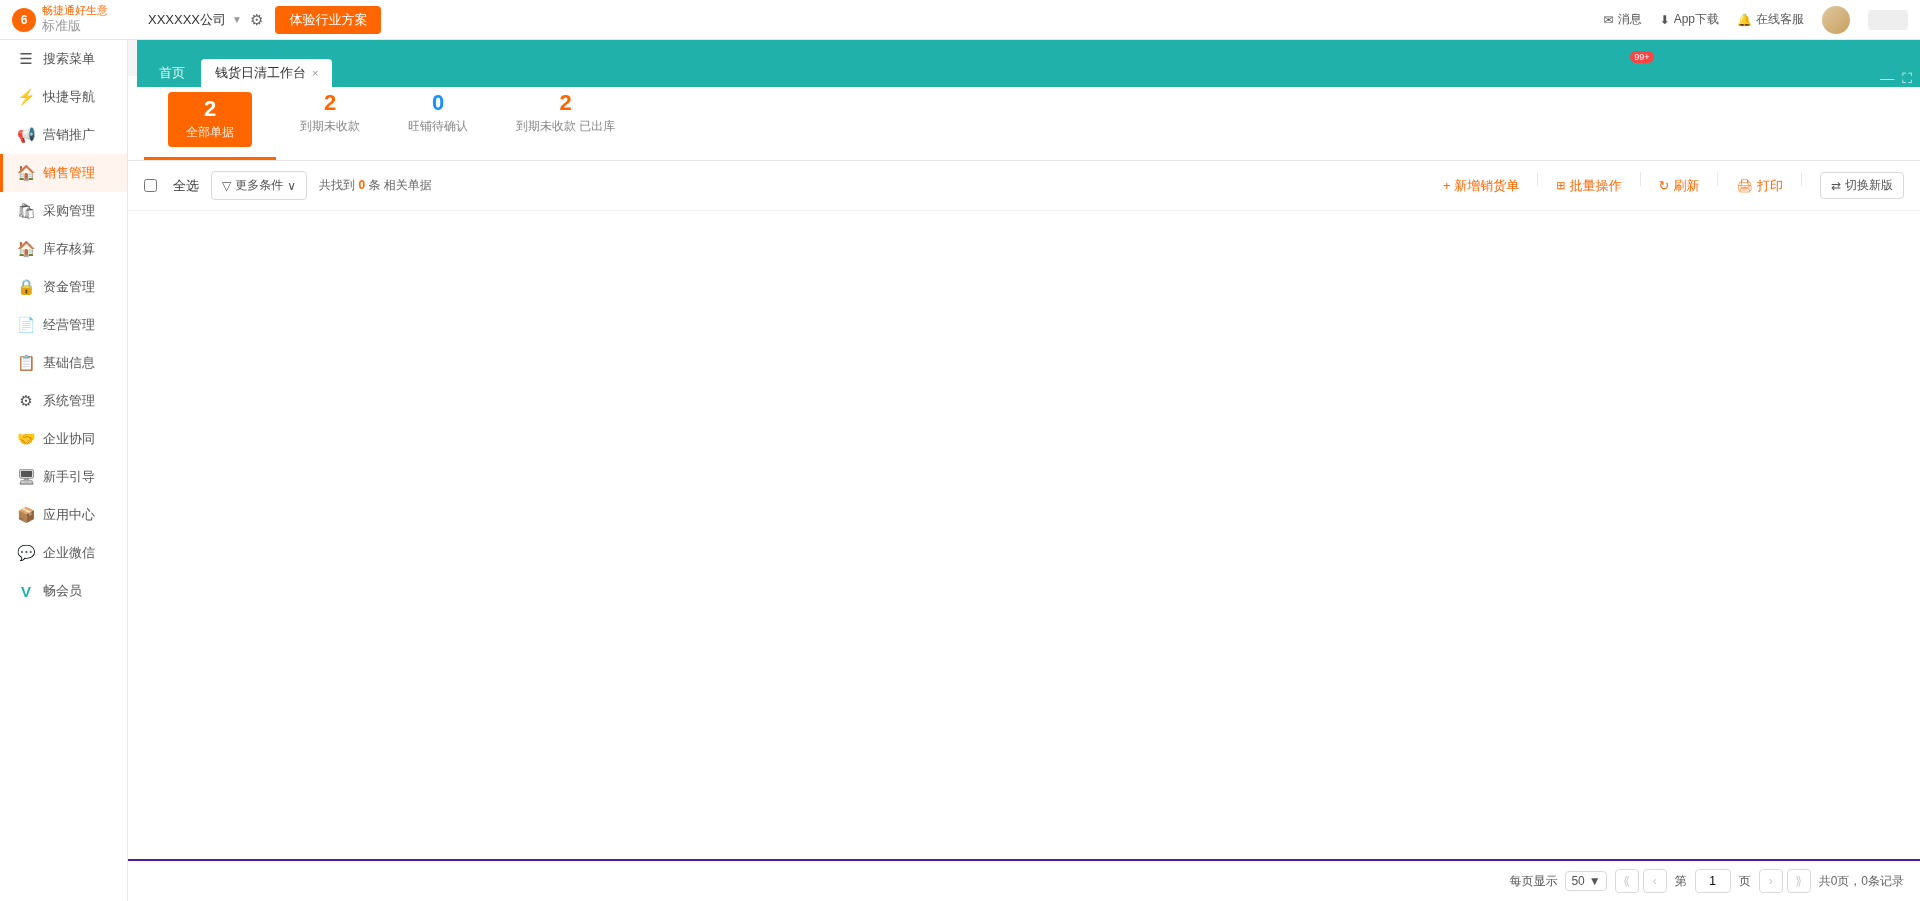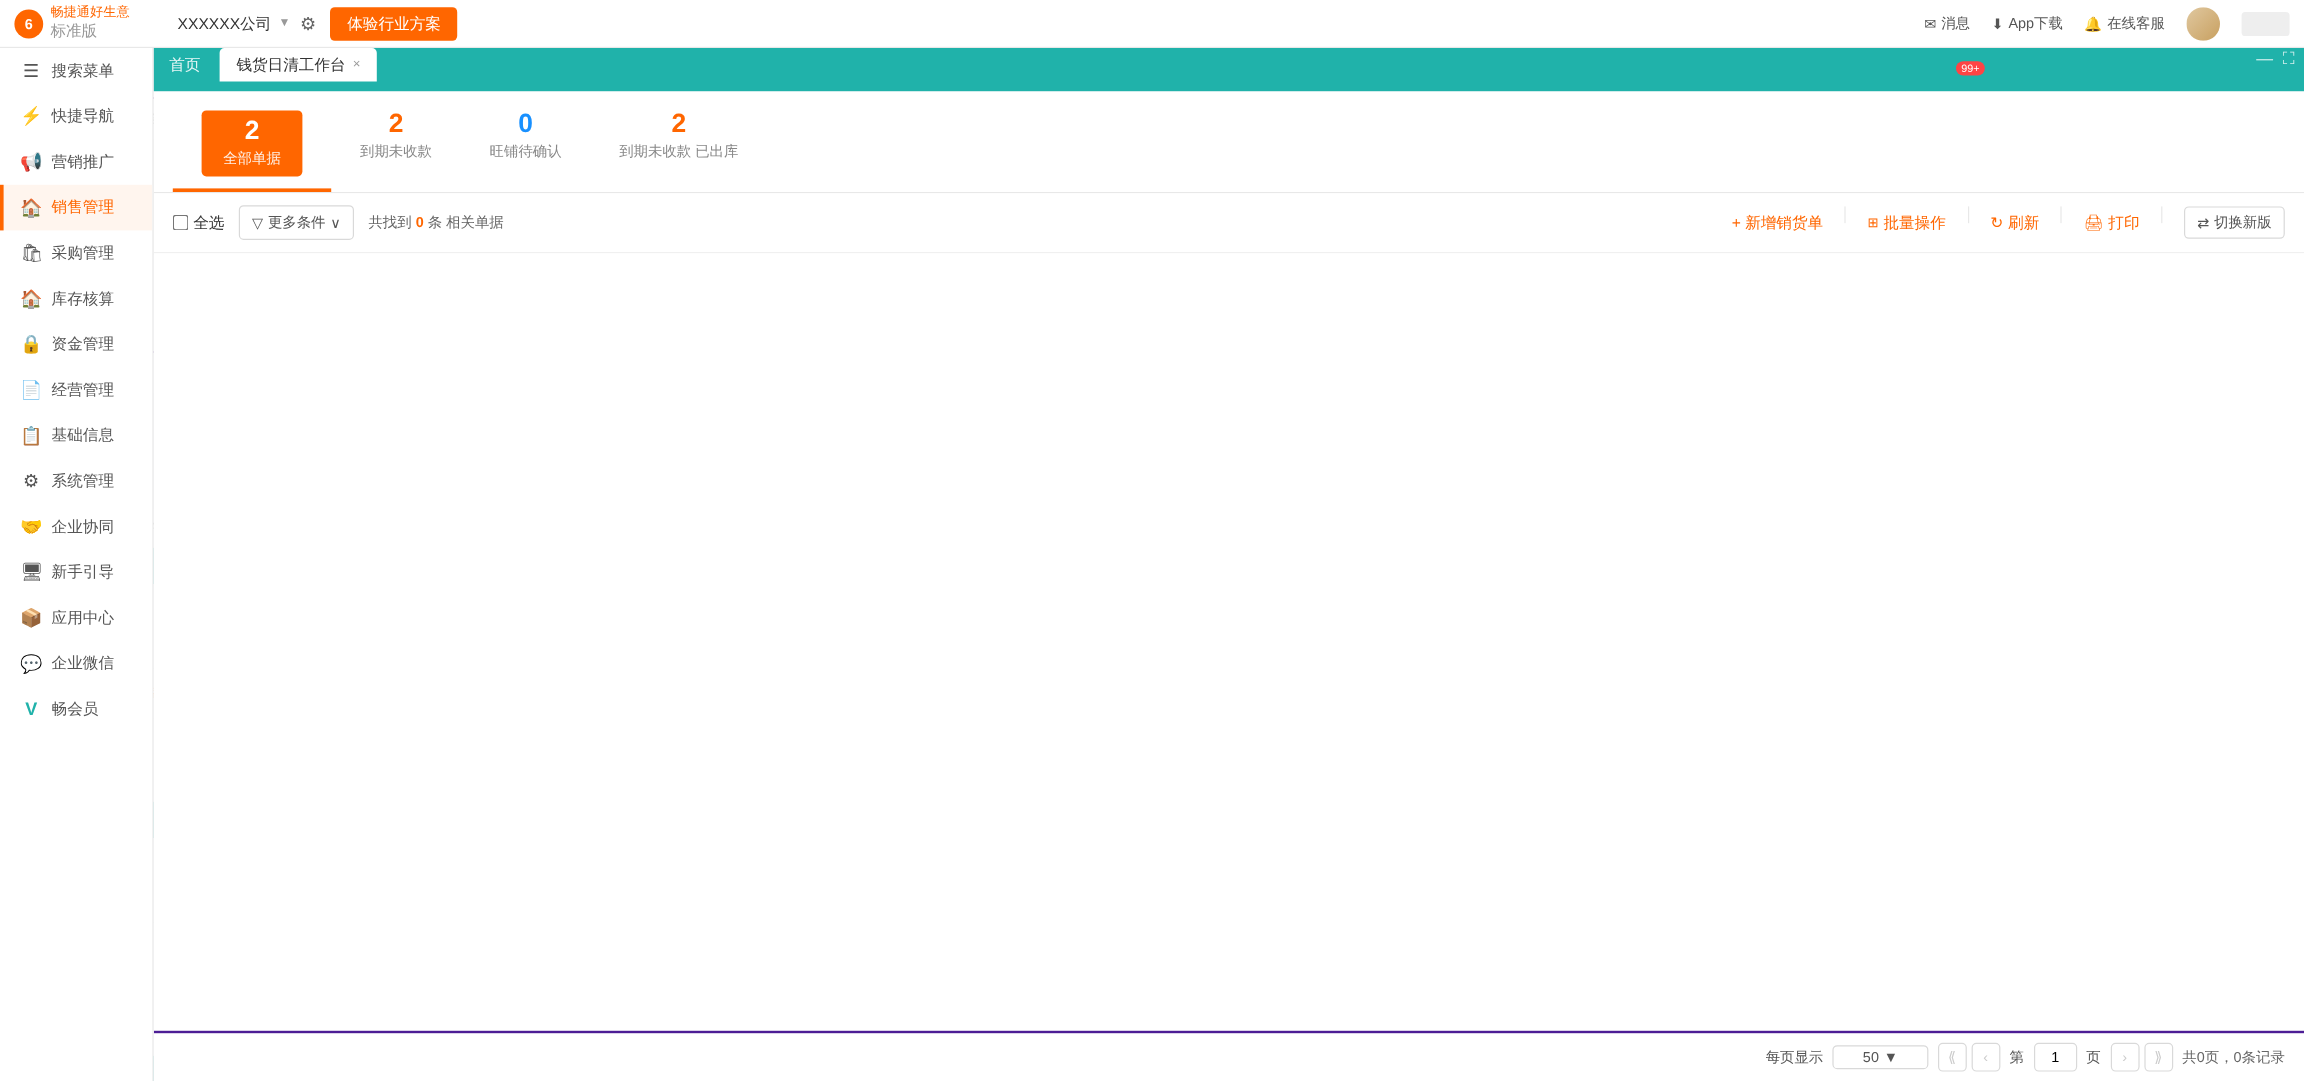--- a/index.html
+++ b/index.html
@@ -141,26 +141,26 @@
       font-size: 13px;
       border-left: 3px solid transparent;
     }
     .sidebar-item.active { background: #fff5ee; color: #ff6600; border-left-color: #ff6600; }
     .sidebar-icon { font-size: 15px; width: 18px; text-align: center; }
 
     
     .tab-bar {
       position: fixed;
       top: 40px;
-      left: 119px;
+      left: 137px;
       right: 0;
-      height: 36px;
+      height: 47px;
       background: #20b2aa;
       display: flex;
-      align-items: flex-start;
+      align-items: flex-end;
       padding: 0 8px;
       z-index: 80;
       gap: 2px;
     }
     .tab-item {
       height: 28px;
       padding: 0 14px;
       border-radius: 4px 4px 0 0;
       display: flex;
       align-items: center;
@@ -227,21 +227,21 @@
 
     
     .toolbar {
       background: #fff;
       padding: 10px 16px;
       display: flex;
       align-items: center;
       gap: 12px;
       border-bottom: 1px solid #f0f0f0;
     }
-    .checkbox-all { display: flex; align-items: center; gap: 4px; cursor: pointer; }
+    .checkbox-all { display: flex; align-items: center; gap: 16px; cursor: pointer; }
     .toolbar-btn {
       display: flex;
       align-items: center;
       gap: 4px;
       padding: 5px 10px;
       border: 1px solid #d9d9d9;
       border-radius: 4px;
       background: #fff;
       cursor: pointer;
       font-size: 12px;
@@ -296,21 +296,21 @@
       display: flex;
       align-items: center;
       justify-content: flex-end;
       gap: 8px;
       font-size: 12px;
       color: #555;
     }
     .page-size-select {
       border: 1px solid #d9d9d9;
       border-radius: 4px;
-      padding: 2px 24px;
+      padding: 2px 5px;
       font-size: 12px;
       display: flex;
       align-items: center;
       gap: 4px;
       cursor: pointer;
     }
     .page-nav {
       display: flex;
       align-items: center;
       gap: 4px;

